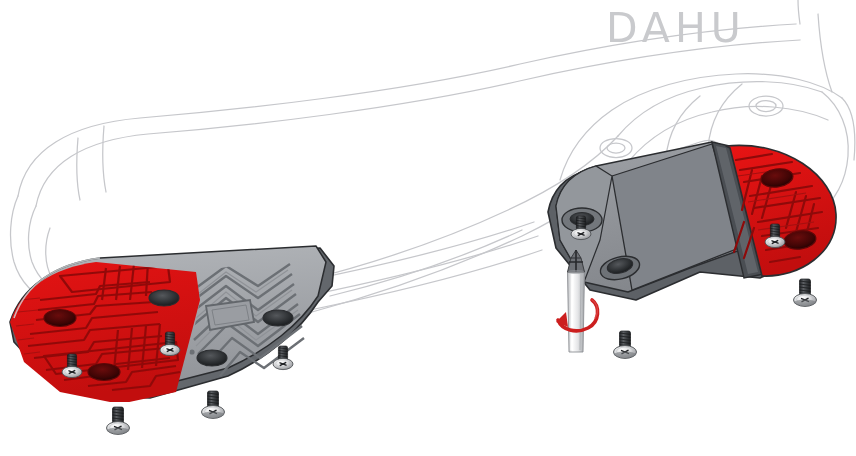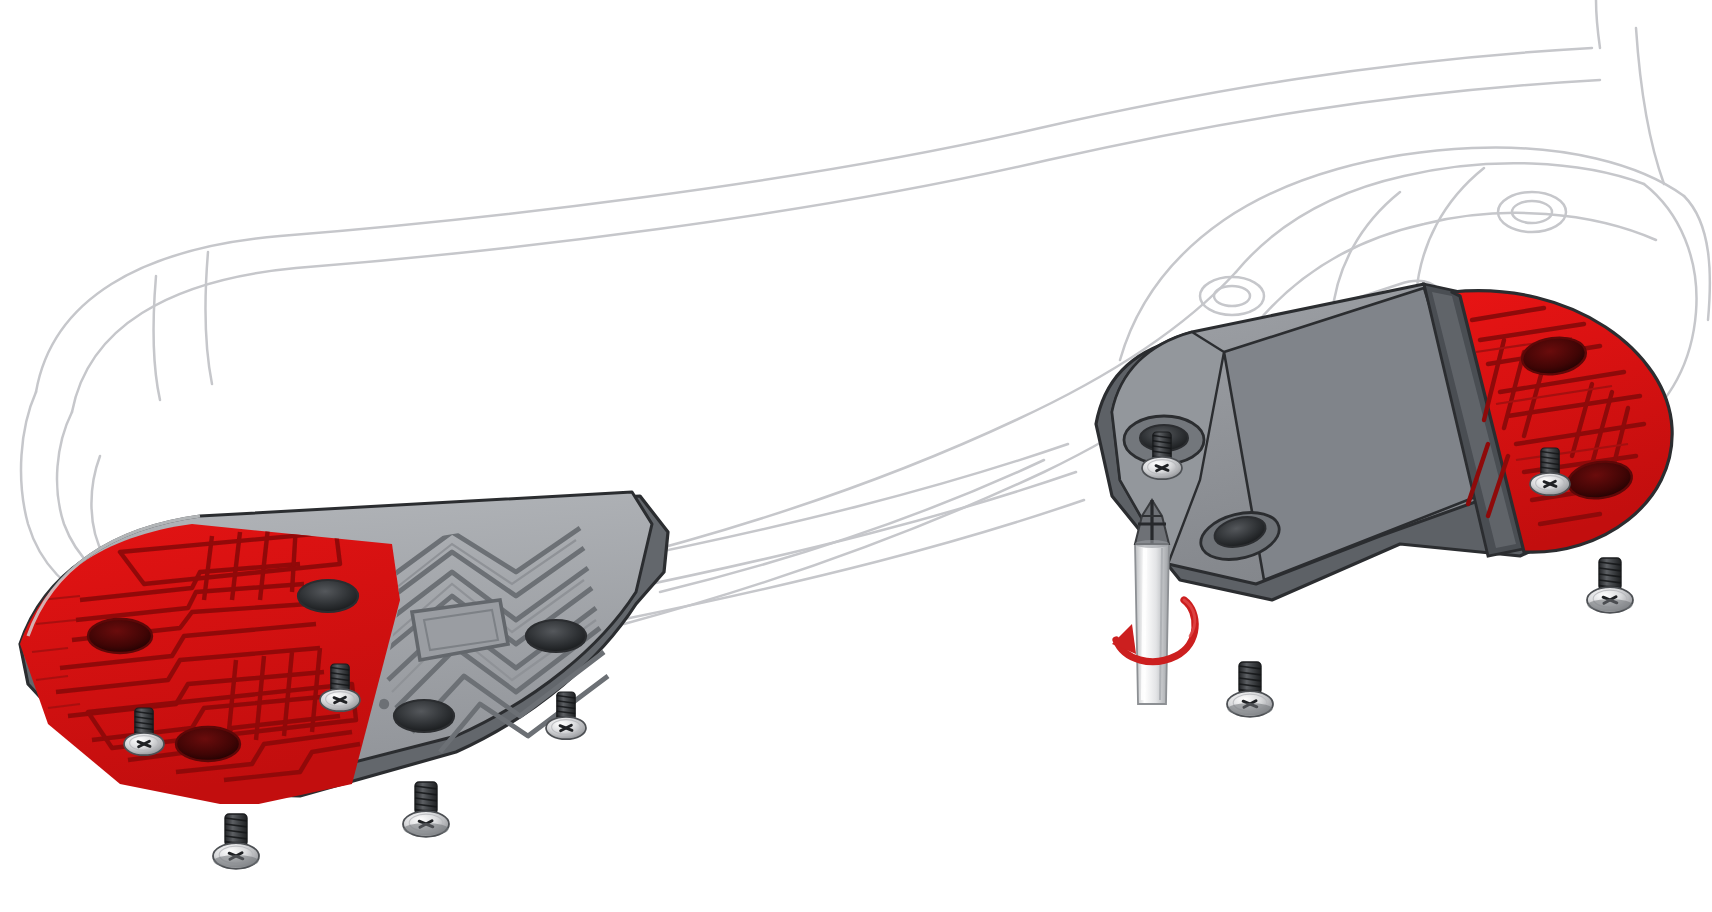--- a/index.html
+++ b/index.html
@@ -330,14 +330,15 @@
     </g>
 
     <g>
       <path d="M592,300 C600,306 600,322 588,328 C576,334 562,330 558,320" fill="none" stroke="#cc1f1f" stroke-width="3.6" stroke-linecap="round"></path>
       <path d="M566,312 L556,322 L568,327 Z" fill="#cc1f1f"></path>
       <path d="M592,300 C598,304 599,312 595,318" fill="none" stroke="#e04a4a" stroke-width="1.4" stroke-linecap="round" opacity="0.8"></path>
     </g>
 
   </svg>
 
+  <div class="brand-wordmark">DAHU</div>
 
 </div>
 
 </body></html>

